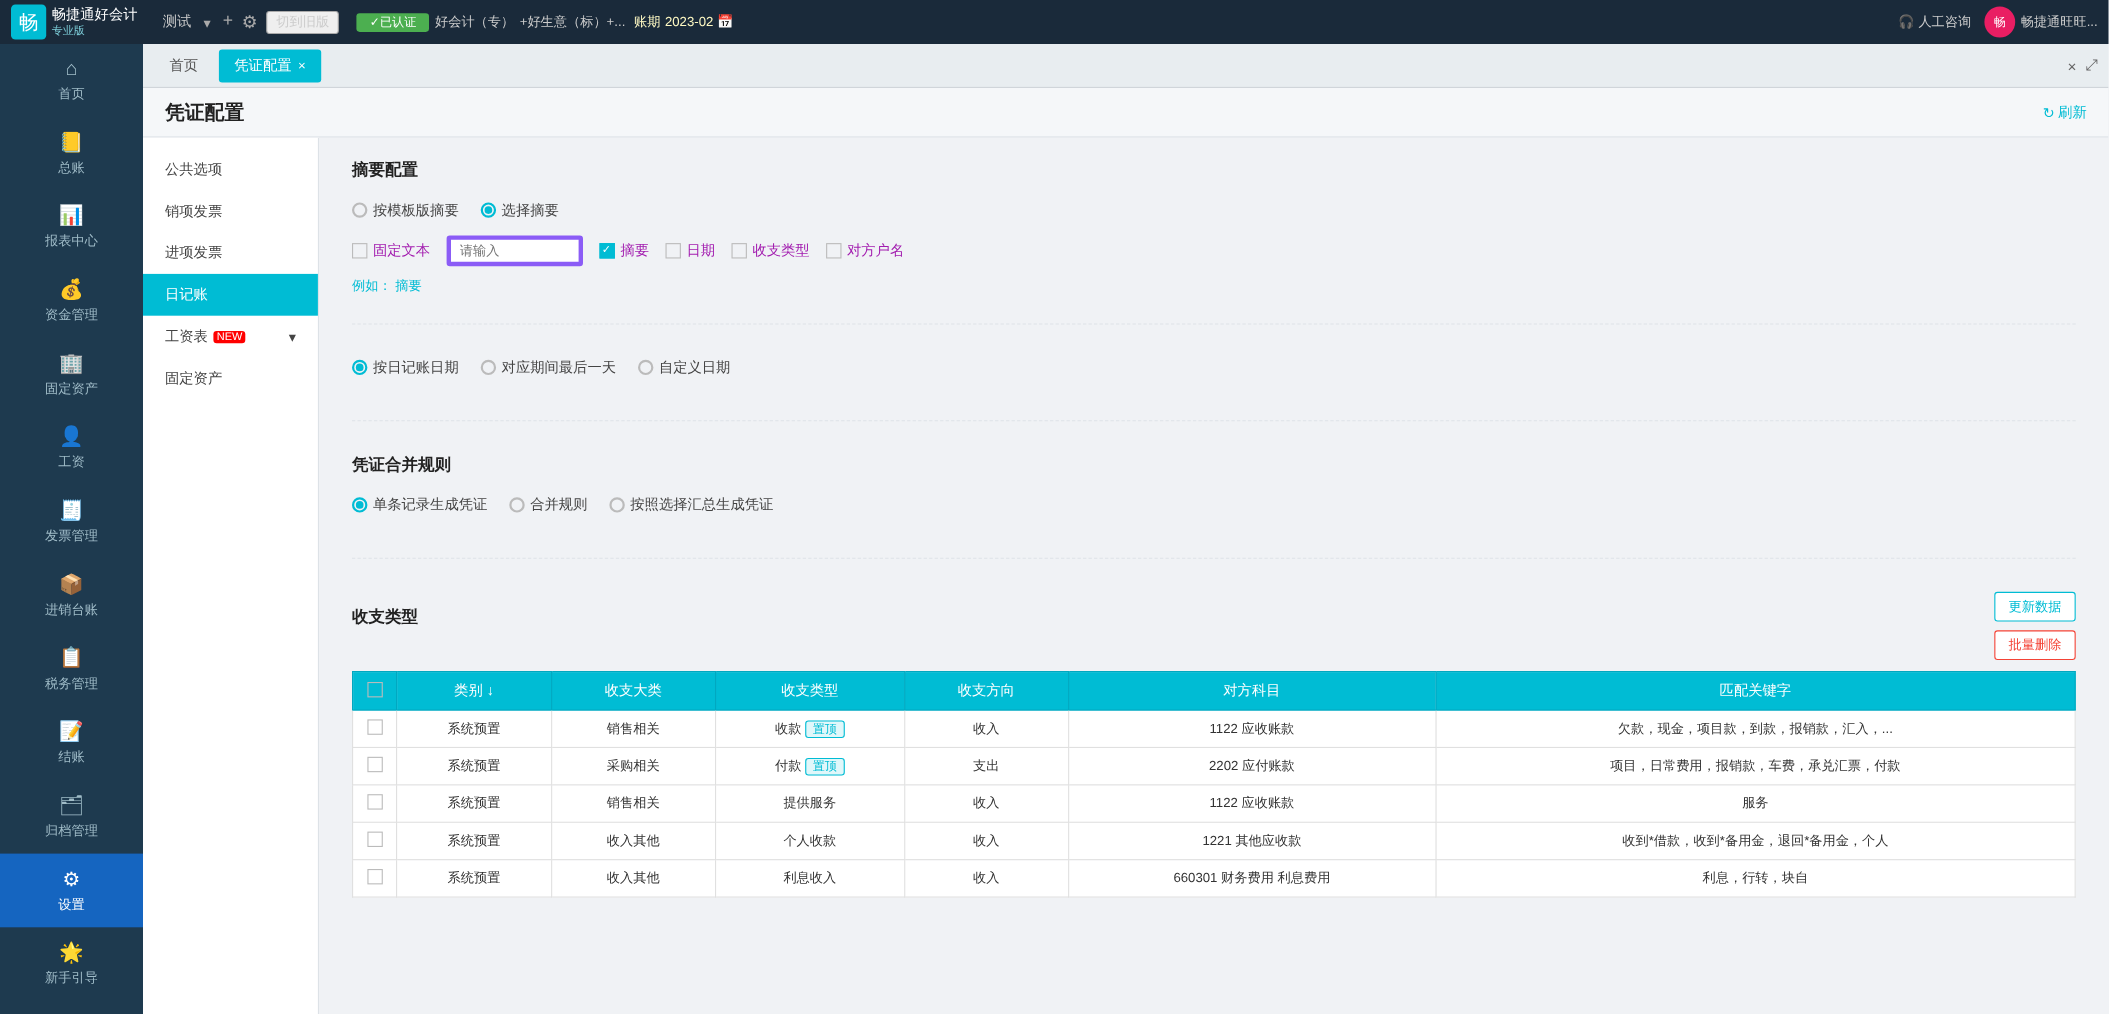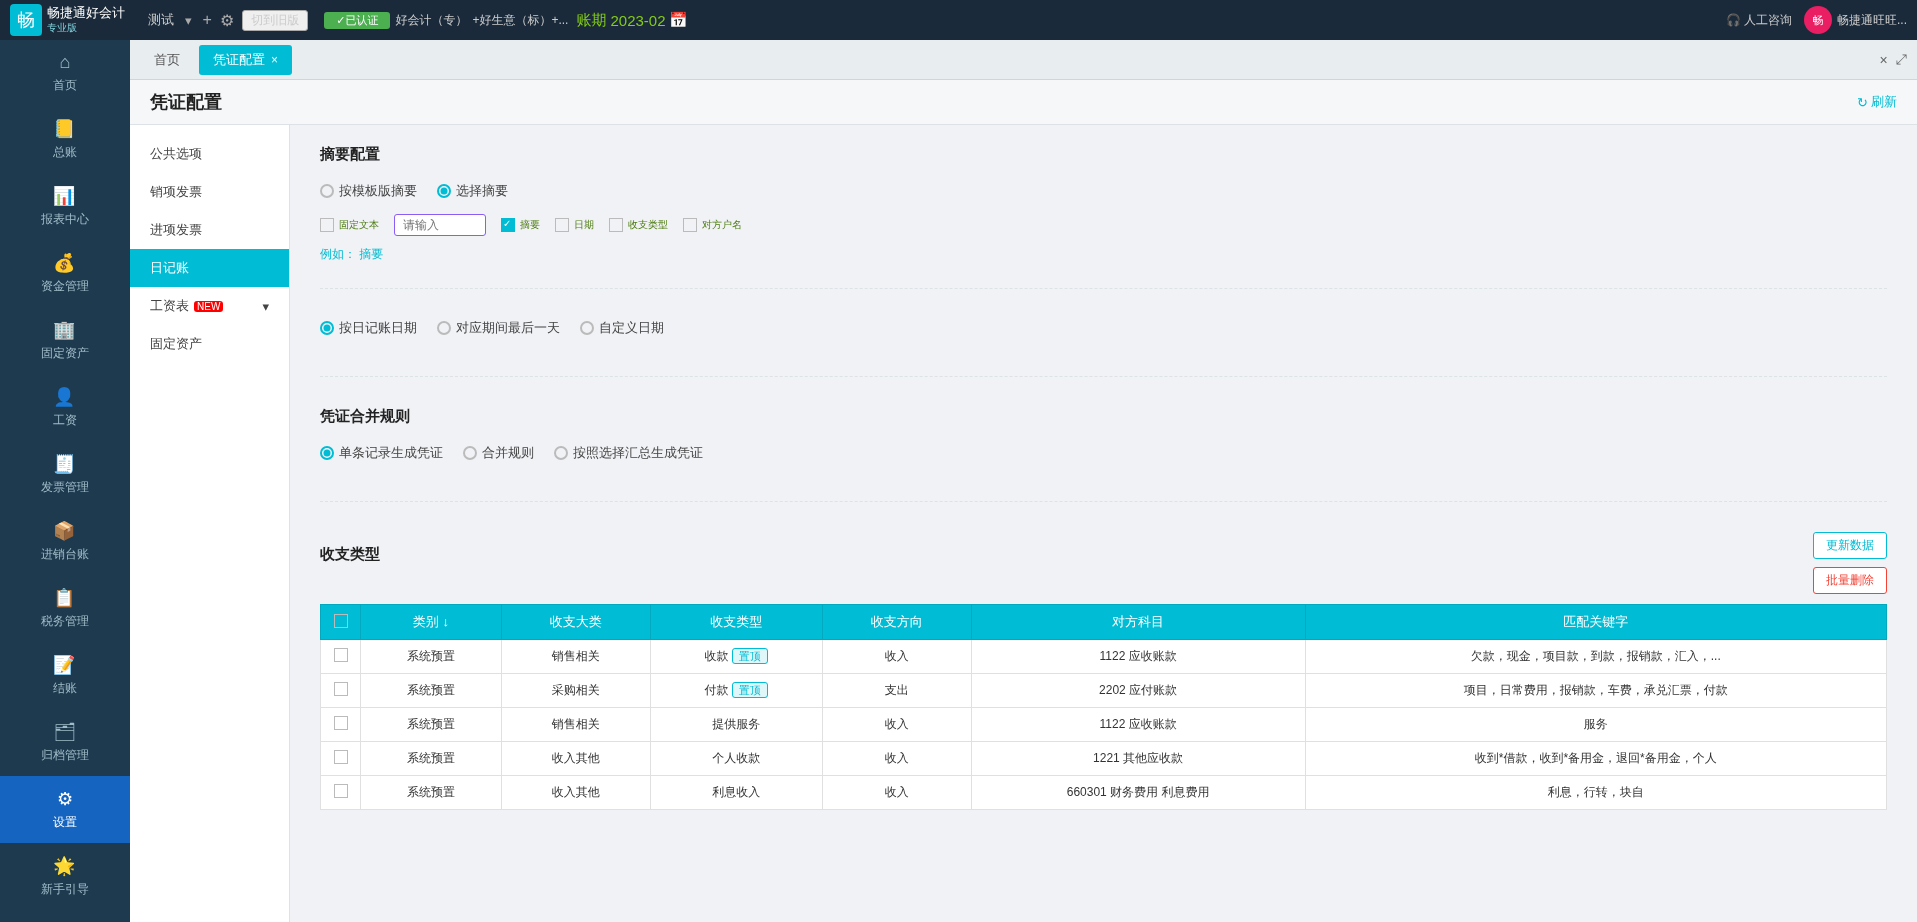--- a/index.html
+++ b/index.html
@@ -12,21 +12,21 @@
     .logo-text { color: white; font-size: 13px; line-height: 1.2; }
     .logo-sub { color: #7ecfda; font-size: 10px; }
     .topbar-title { color: #ccc; font-size: 13px; }
     .topbar-arrow { color: #aaa; margin: 0 3px; cursor: pointer; }
     .topbar-add { color: #aaa; cursor: pointer; font-size: 16px; }
     .topbar-settings { color: #aaa; cursor: pointer; font-size: 16px; }
     .topbar-oldver { border: 1px solid #aaa; color: #ccc; border-radius: 3px; padding: 1px 8px; font-size: 12px; cursor: pointer; }
     .topbar-badges { display: flex; align-items: center; gap: 5px; margin-left: 8px; }
     .badge-certified { background: #4caf50; color: white; border-radius: 3px; padding: 1px 12px; font-size: 11px; }
     .badge-text { color: #ccc; font-size: 12px; }
-    .topbar-period { color: #84cc16; font-size: 15px; display: flex; align-items: center; gap: 4px; }
+    .topbar-period { color: #fef9c3; font-size: 12px; display: flex; align-items: center; gap: 4px; }
     .topbar-right { margin-left: auto; display: flex; align-items: center; gap: 12px; }
     .topbar-service { color: #ccc; font-size: 12px; cursor: pointer; display: flex; align-items: center; gap: 3px; }
     .topbar-user { display: flex; align-items: center; gap: 5px; cursor: pointer; }
     .user-avatar { width: 28px; height: 28px; background: #e91e63; border-radius: 50%; display: flex; align-items: center; justify-content: center; color: white; font-size: 11px; }
     .user-name { color: #ccc; font-size: 12px; }
 
     
     .main-layout { display: flex; flex: 1; overflow: hidden; }
 
     
@@ -69,25 +69,25 @@
 
     
     .radio-group { display: flex; gap: 20px; align-items: center; margin-bottom: 14px; }
     .radio-item { display: flex; align-items: center; gap: 5px; cursor: pointer; color: #444; font-size: 13px; }
     .radio-circle { width: 14px; height: 14px; border-radius: 50%; border: 2px solid #bbb; display: inline-block; position: relative; }
     .radio-circle.checked { border-color: #00bcd4; }
     .radio-circle.checked::after { content: ''; width: 7px; height: 7px; background: #00bcd4; border-radius: 50%; position: absolute; top: 50%; left: 50%; transform: translate(-50%, -50%); }
 
     
     .checkbox-row { display: flex; align-items: center; gap: 15px; margin-bottom: 10px; }
-    .checkbox-item { display: flex; align-items: center; gap: 5px; cursor: pointer; color: #4d7c0f; font-size: 10px; }
+    .checkbox-item { display: flex; align-items: center; gap: 5px; cursor: pointer; color: #a21caf; font-size: 13px; }
     .checkbox-box { width: 14px; height: 14px; border: 1px solid #bbb; display: inline-block; position: relative; }
     .checkbox-box.checked { background: #00bcd4; border-color: #00bcd4; }
     .checkbox-box.checked::after { content: '✓'; color: white; font-size: 10px; position: absolute; top: -1px; left: 1px; }
-    .text-input { border: 1px solid #8b5cf6; padding: 3px 8px; border-radius: 3px; font-size: 12px; color: #999; width: 92px; }
+    .text-input { border: 4px solid #8b5cf6; padding: 3px 8px; border-radius: 3px; font-size: 12px; color: #999; width: 124px; }
 
     
     .example-text { color: #00bcd4; font-size: 12px; margin-top: 5px; }
 
     
     .table-header-row { display: flex; justify-content: space-between; align-items: center; margin-bottom: 10px; }
     .table-action-btns { display: flex; gap: 8px; flex-direction: column; }
     .action-btn { border: 1px solid #00bcd4; color: #00bcd4; background: white; padding: 4px 12px; border-radius: 3px; cursor: pointer; font-size: 12px; }
     .action-btn.danger { border-color: #f44336; color: #f44336; }
 

